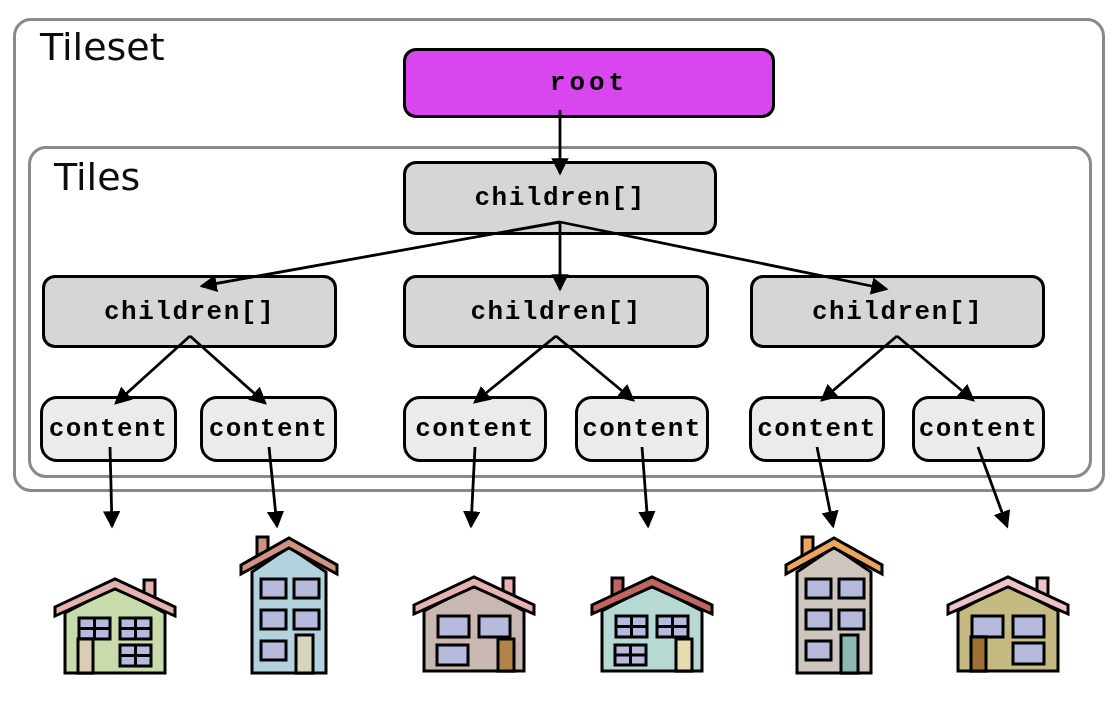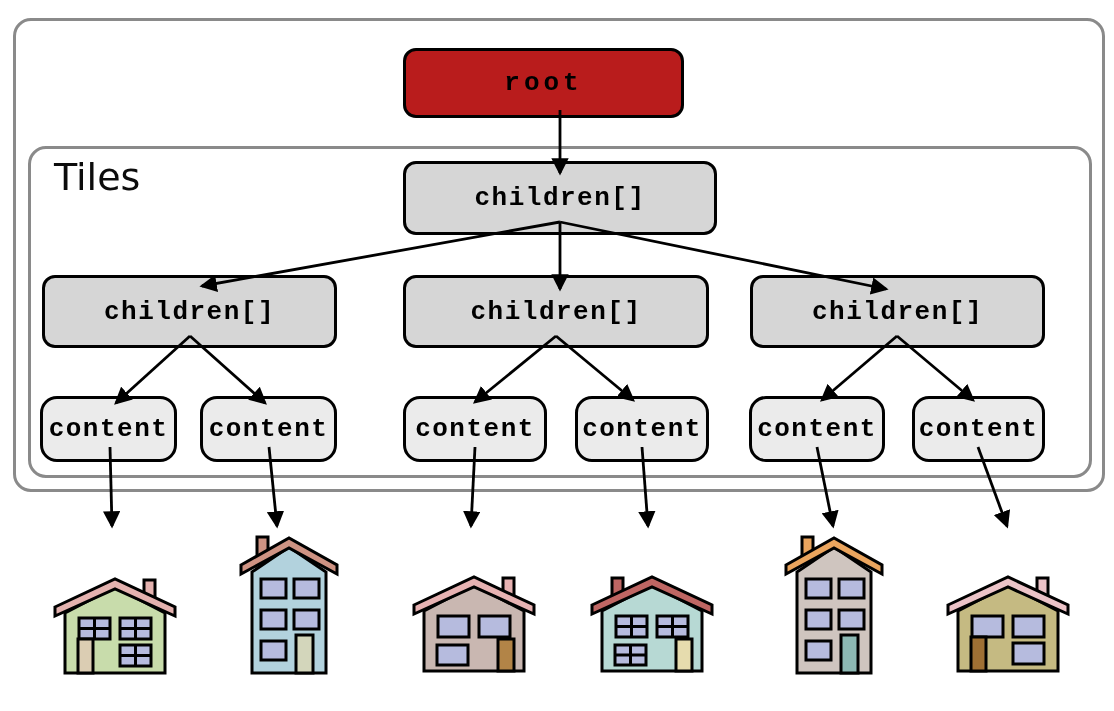--- a/index.html
+++ b/index.html
@@ -54,23 +54,24 @@
   .house svg{display:block;}
 </style>
 </head>
 <body>
 
 <div id="stage">
 
   <div id="outer-frame" class="frame"></div>
   <div id="inner-frame" class="frame"></div>
 
+  <div id="tileset-label" class="frame-label">Tileset</div>
   <div id="tiles-label" class="frame-label">Tiles</div>
 
-  <div class="node root" style="left:403px;top:48px;width:281px;height:70px;background:#b91c1c;">root</div>
+  <div class="node root" style="left:403px;top:48px;width:372px;height:70px;background:#d946ef;">root</div>
 
   <div class="node" style="left:403px;top:161px;width:314px;height:74px;background:#d6d6d6;">children[]</div>
 
   <div class="node" style="left:42px;top:275px;width:295px;height:73px;background:#d6d6d6;">children[]</div>
   <div class="node" style="left:403px;top:275px;width:306px;height:73px;background:#d6d6d6;">children[]</div>
   <div class="node" style="left:750px;top:275px;width:295px;height:73px;background:#d6d6d6;">children[]</div>
 
   <div class="node content" style="left:40px;top:396px;width:137px;height:66px;background:#ebebeb;">content</div>
   <div class="node content" style="left:200px;top:396px;width:137px;height:66px;background:#ebebeb;">content</div>
   <div class="node content" style="left:403px;top:396px;width:144px;height:66px;background:#ebebeb;">content</div>

